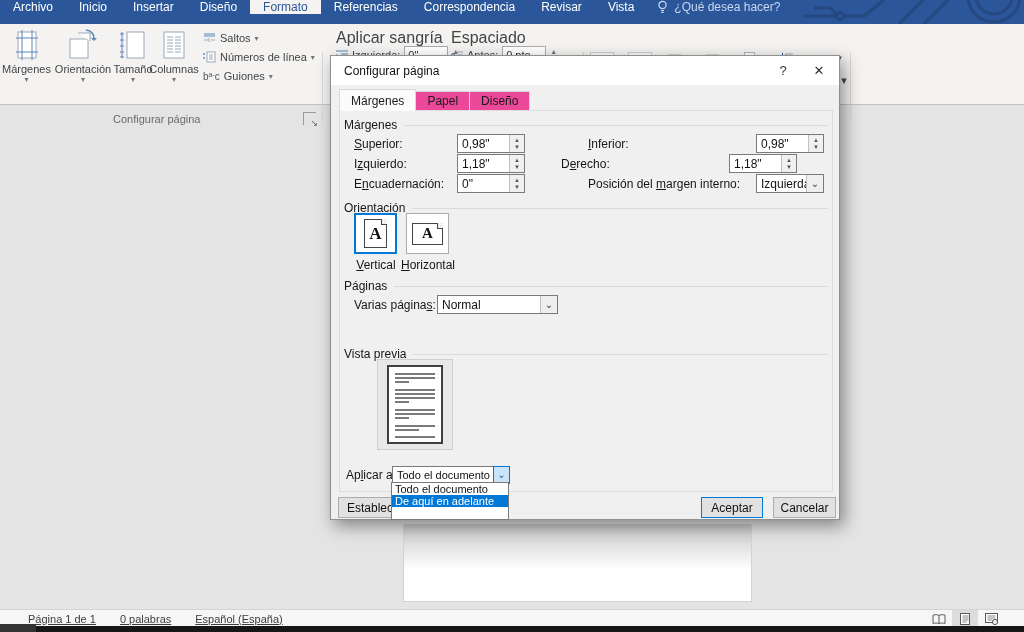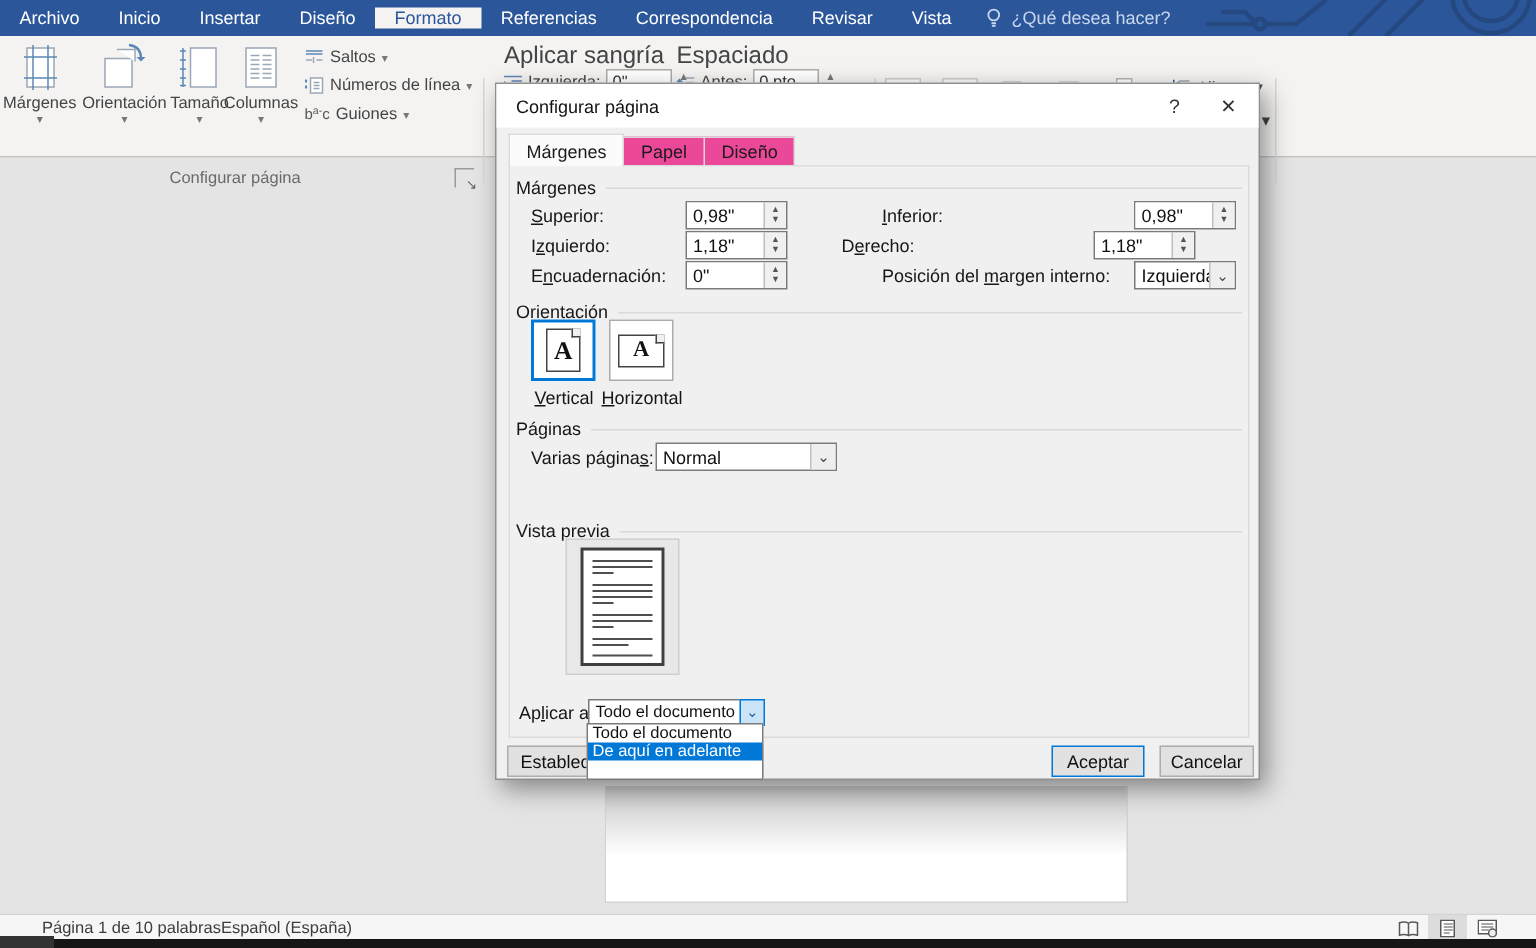--- a/index.html
+++ b/index.html
@@ -1,20 +1,20 @@
 <!DOCTYPE html>
 <html><head>
 <meta charset="utf-8">
 <style>
   * { box-sizing: border-box; margin: 0; padding: 0; }
   html,body { width:1024px; height:632px; overflow:hidden; }
   body { font-family:"Liberation Sans",sans-serif; background:#e4e4e4; position:relative; font-size:12px; color:#1a1a1a; }
 
   
-  .tabrow { position:absolute; top:0; left:0; width:1024px; height:24px; background:#2b579a; display:flex; align-items:center; z-index:3; }
+  .tabrow { position:absolute; top:0; left:0; width:1024px; height:24px; background:#2b579a; display:flex; align-items:flex-start; z-index:3; }
   .tabrow .tab { color:#fff; font-size:12px; padding:0 13px; display:flex; align-items:center; cursor:default; white-space:nowrap; }
   .tabrow .tab.active { background:#f4f3f2; color:#2b579a; }
   .tabrow .search { color:#c9d7ee; display:flex; align-items:center; gap:6px; padding:0 10px; font-size:12px; }
   .circuit { position:absolute; right:0; top:0; height:24px; z-index:0; }
   .tabrow > * { z-index:1; }
 
   
   .ribbon { position:absolute; top:24px; left:0; width:1024px; height:81px; background:#f4f3f2; border-bottom:1px solid #c5c3c1; z-index:2; }
   .bigbtn { position:absolute; top:3px; height:72px; display:flex; flex-direction:column; align-items:center; justify-content:flex-start; color:#444; font-size:11px; }
   .bigbtn .ic { height:36px; display:flex; align-items:center; }
@@ -34,21 +34,21 @@
   .sq { position:absolute; background:#e3e1e0; border:1px solid #d4d2d0; width:13px; height:13px; }
   .alinear-row { position:absolute; display:flex; align-items:center; gap:4px; font-size:11px; color:#444; }
 
   
   .docarea { position:absolute; top:105px; left:0; width:1024px; height:504px; background:#e4e4e4; z-index:1; }
   .docpage { position:absolute; left:403px; top:419px; width:349px; height:78px; background:#fff; border:1px solid #d2d2d2; border-top:none; }
   .docpage .shade { position:absolute; left:0; top:0; right:0; height:46px; background:linear-gradient(to bottom, rgba(70,70,70,.30), rgba(255,255,255,0)); }
 
   
   .statusbar { position:absolute; top:609px; left:0; width:1024px; height:18px; background:#f6f6f6; border-top:1px solid #d4d4d4; display:flex; align-items:center; font-size:11px; color:#3c3c3c; z-index:3; }
-  .statusbar .sitem { padding:0 0; }
+  .statusbar .sitem { padding:0 12px;text-decoration:underline; }
   .viewbtns { position:absolute; right:20px; top:0; height:18px; display:flex; }
   .viewbtn { width:26px; height:18px; display:flex; align-items:center; justify-content:center; }
   .viewbtn.active { background:#dcdcdc; }
   .bottomstrip { position:absolute; top:626px; left:0; width:1024px; height:6px; background:#161616; z-index:4; }
   .bottomstrip .startseg { position:absolute; left:0; top:-2px; width:36px; height:8px; background:#333; }
 
   
   .dialog { position:absolute; left:330px; top:55px; width:510px; height:465px; background:#f0f0f0; border:1px solid #8f8f8f; box-shadow:4px 6px 16px rgba(0,0,0,.42); z-index:10; font-size:12px; }
   .dlg-titlebar { position:absolute; top:0; left:0; right:0; height:29px; background:#fff; display:flex; align-items:center; }
   .dlg-title { padding-left:13px; font-size:12px; color:#111; }

